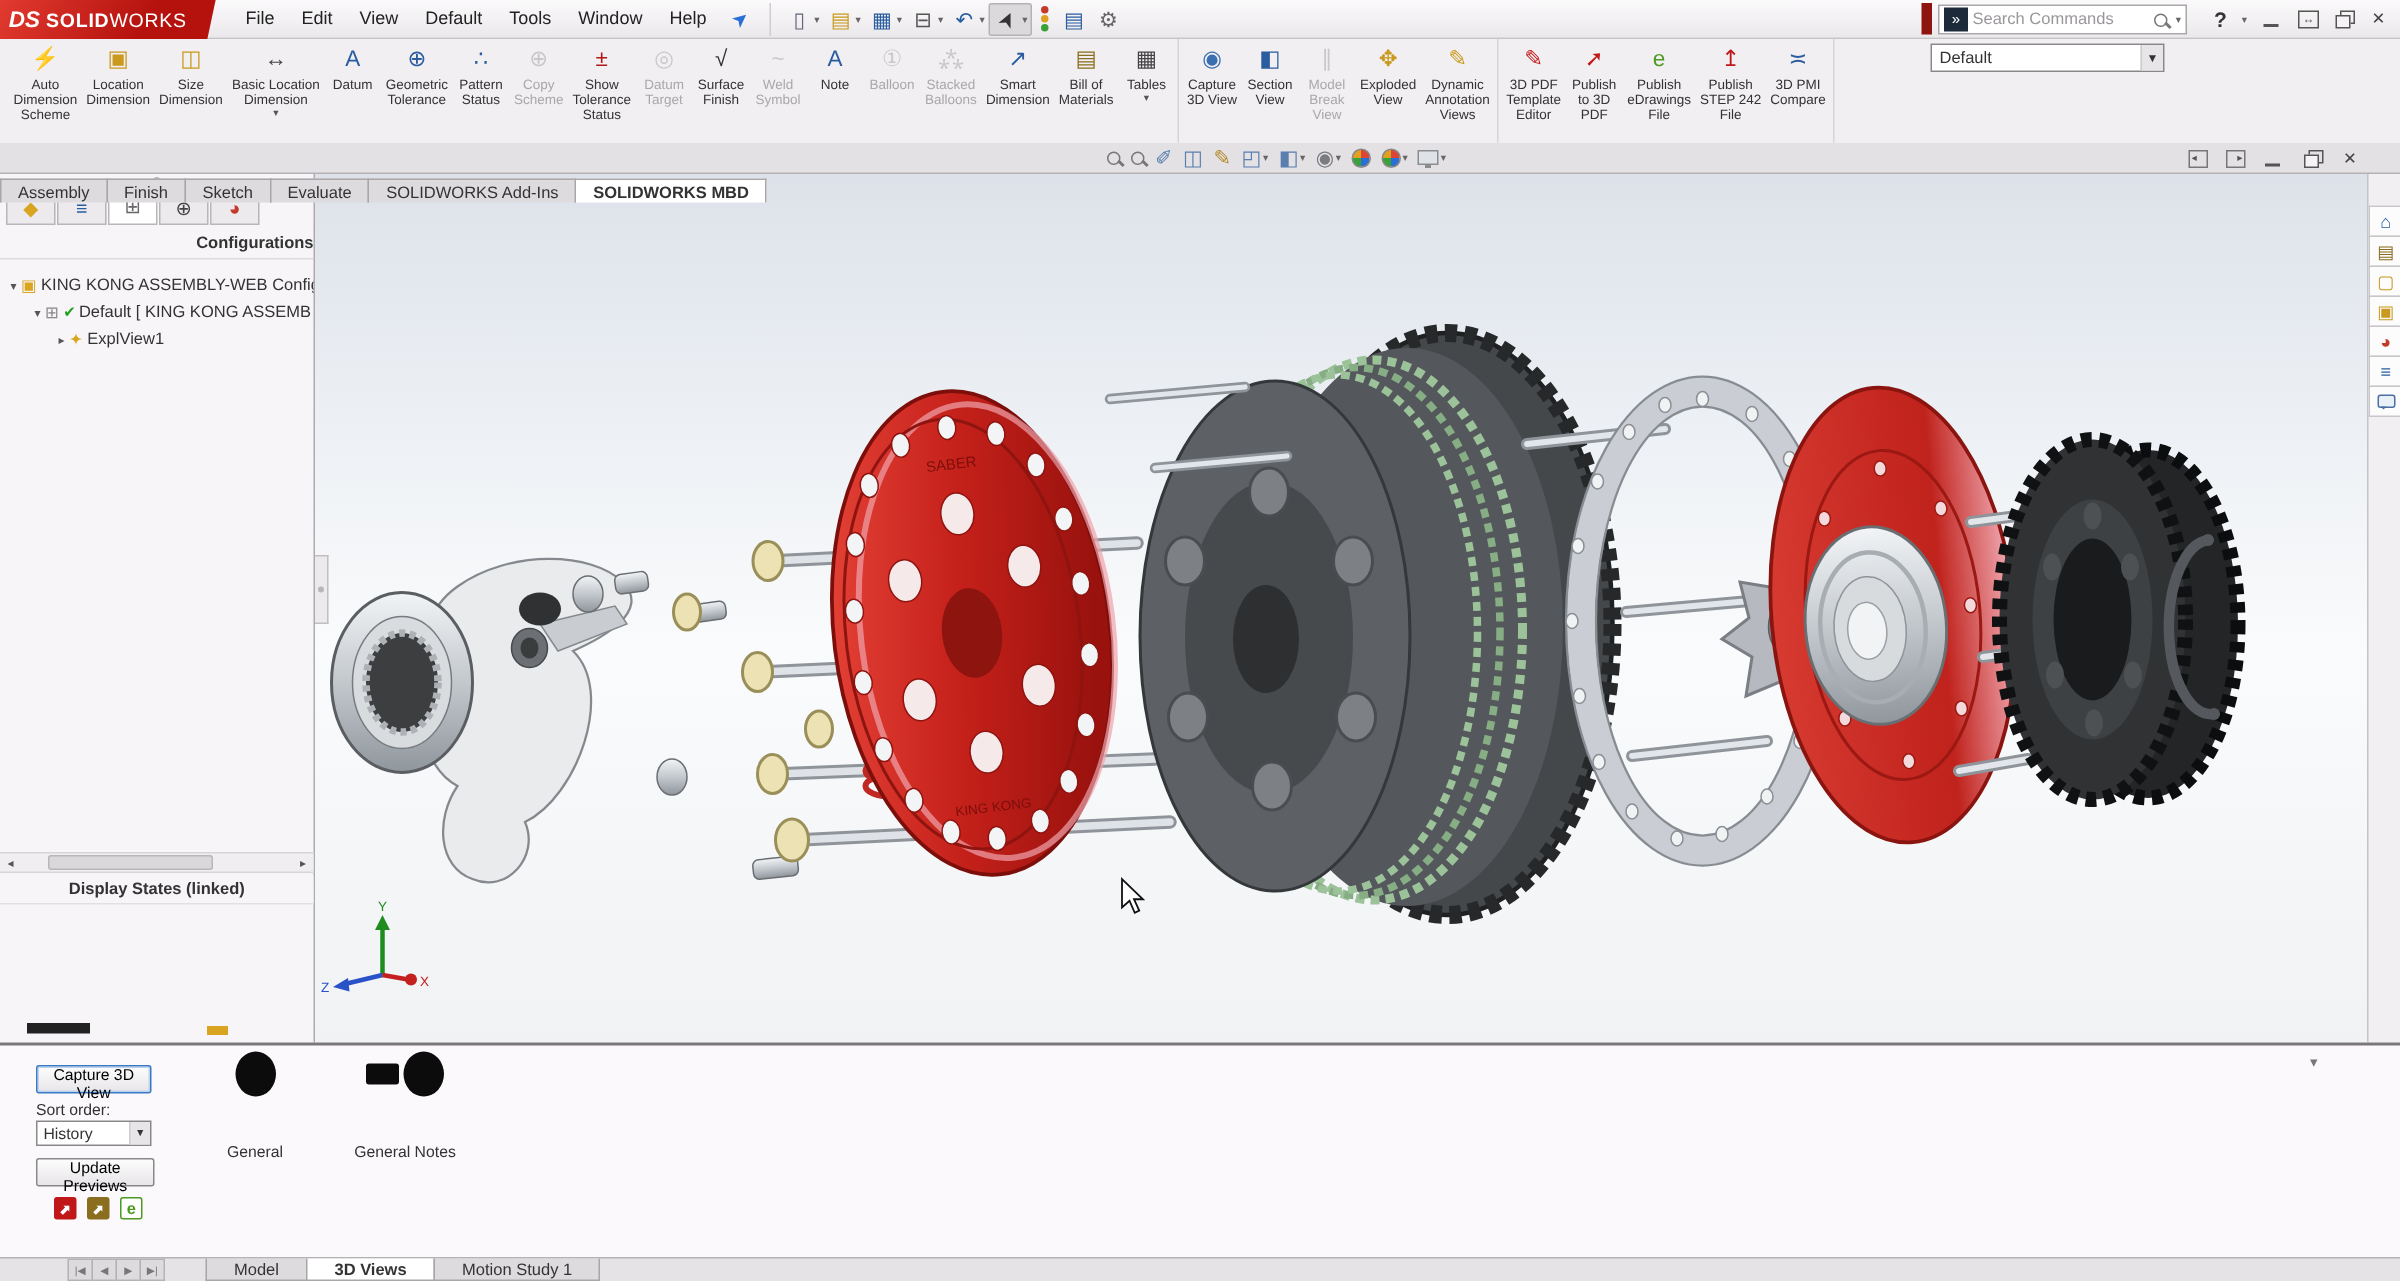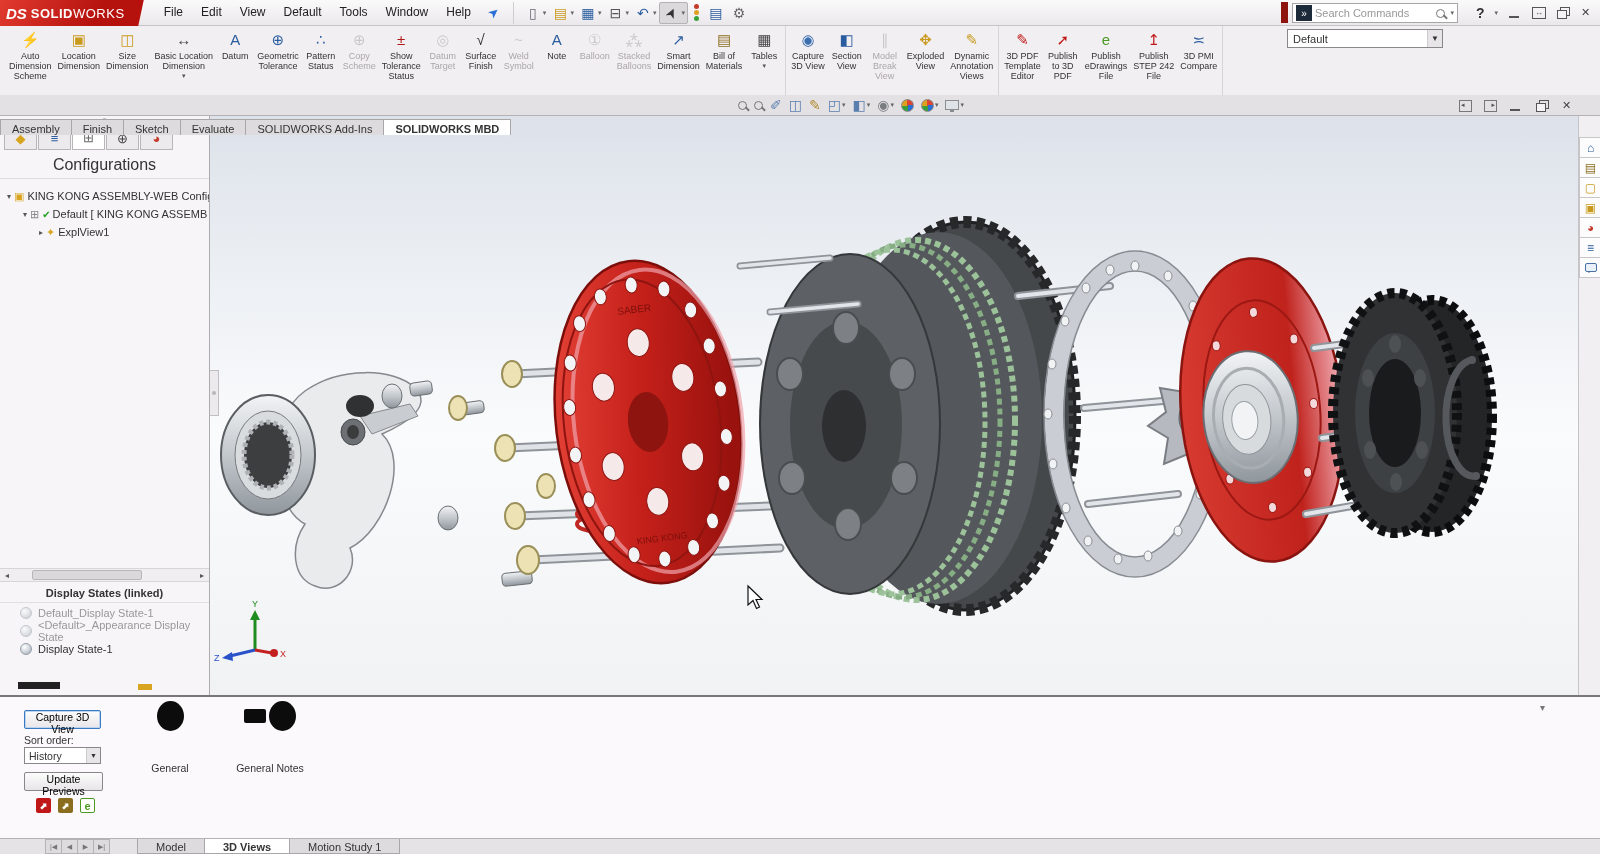--- a/index.html
+++ b/index.html
@@ -87,21 +87,21 @@
 
   
   .left-panel { position:absolute; top:116px; left:0; width:210px; height:579px; background:#f7f5f7;
     border-right:1px solid #aeabae; z-index:20; font-size:11px; }
   .grab-dot { width:100%; height:8px; display:flex; justify-content:center; align-items:center; }
   .grab-dot i { width:5px; height:5px; border-radius:50%; background:#cac7ca; border:1px solid #b2afb2; }
   .mgr-tabs { display:flex; padding-left:4px; gap:1px; height:26px; align-items:flex-end; }
   .mgr-tab { width:33px; height:24px; border:1px solid #b9b6b9; background:#eceaec; display:flex;
     align-items:center; justify-content:center; font-size:13px; }
   .mgr-tab.active { background:#fff; height:26px; }
-  .panel-header { text-align:center; font-weight:normal; font-size:16px; padding:6px 0 4px;
+  .panel-header { text-align:right; font-weight:bold; font-size:11px; padding:6px 0 4px;
     border-bottom:1px solid #dedbde; }
   .tree { padding-top:8px; }
   .tree-row { display:flex; align-items:center; height:18px; white-space:nowrap; overflow:hidden; }
   .tree-row .exp { width:10px; font-size:8px; color:#555; text-align:center; flex:none; }
   .tree-row .ti { font-size:11px; margin-right:3px; flex:none; }
   .tree-row .chk { color:#1fa11f; font-size:10px; margin-right:2px; flex:none; }
   .hscroll { position:absolute; left:0; top:452px; width:209px; height:14px; background:#f0eef0;
     border-top:1px solid #d8d5d8; border-bottom:1px solid #d8d5d8; display:flex; align-items:stretch; }
   .hscroll .ar { width:14px; font-size:8px; color:#555; display:flex; align-items:center; justify-content:center; }
   .hscroll .track { flex:1; position:relative; }
@@ -412,34 +412,20 @@
       </div>
     </div>
   <div class="hscroll">
     <span class="ar">◂</span>
     <span class="track">
         <span class="thumb"></span>
       </span>
     <span class="ar">▸</span>
   </div>
   <div class="ds-header">Display States (linked)</div>
-  <div class="ds-list" id="ds-list">
-      <div class="ds-item muted">
-        <span class="ds-ball"></span>
-        <span>Default_Display State-1</span>
-      </div>
-      <div class="ds-item muted">
-        <span class="ds-ball"></span>
-        <span>&lt;Default&gt;_Appearance Display State</span>
-      </div>
-      <div class="ds-item">
-        <span class="ds-ball"></span>
-        <span>Display State-1</span>
-      </div>
-    </div>
   <div class="panel-bottom-chip"></div>
   <div class="panel-bottom-chip2"></div>
 </div>
 
 <div class="viewport">
   <div class="splitter-tab">
       <i></i>
     </div>
   <svg width="1368" height="579" viewBox="0 0 1368 579">
     <defs>

